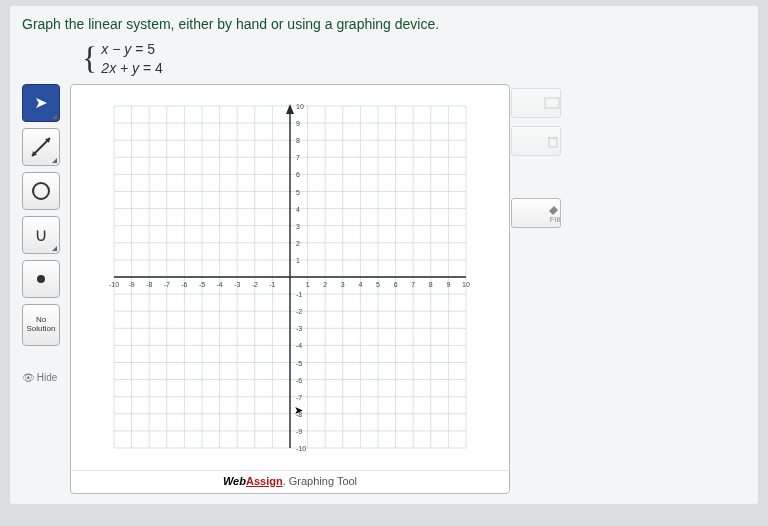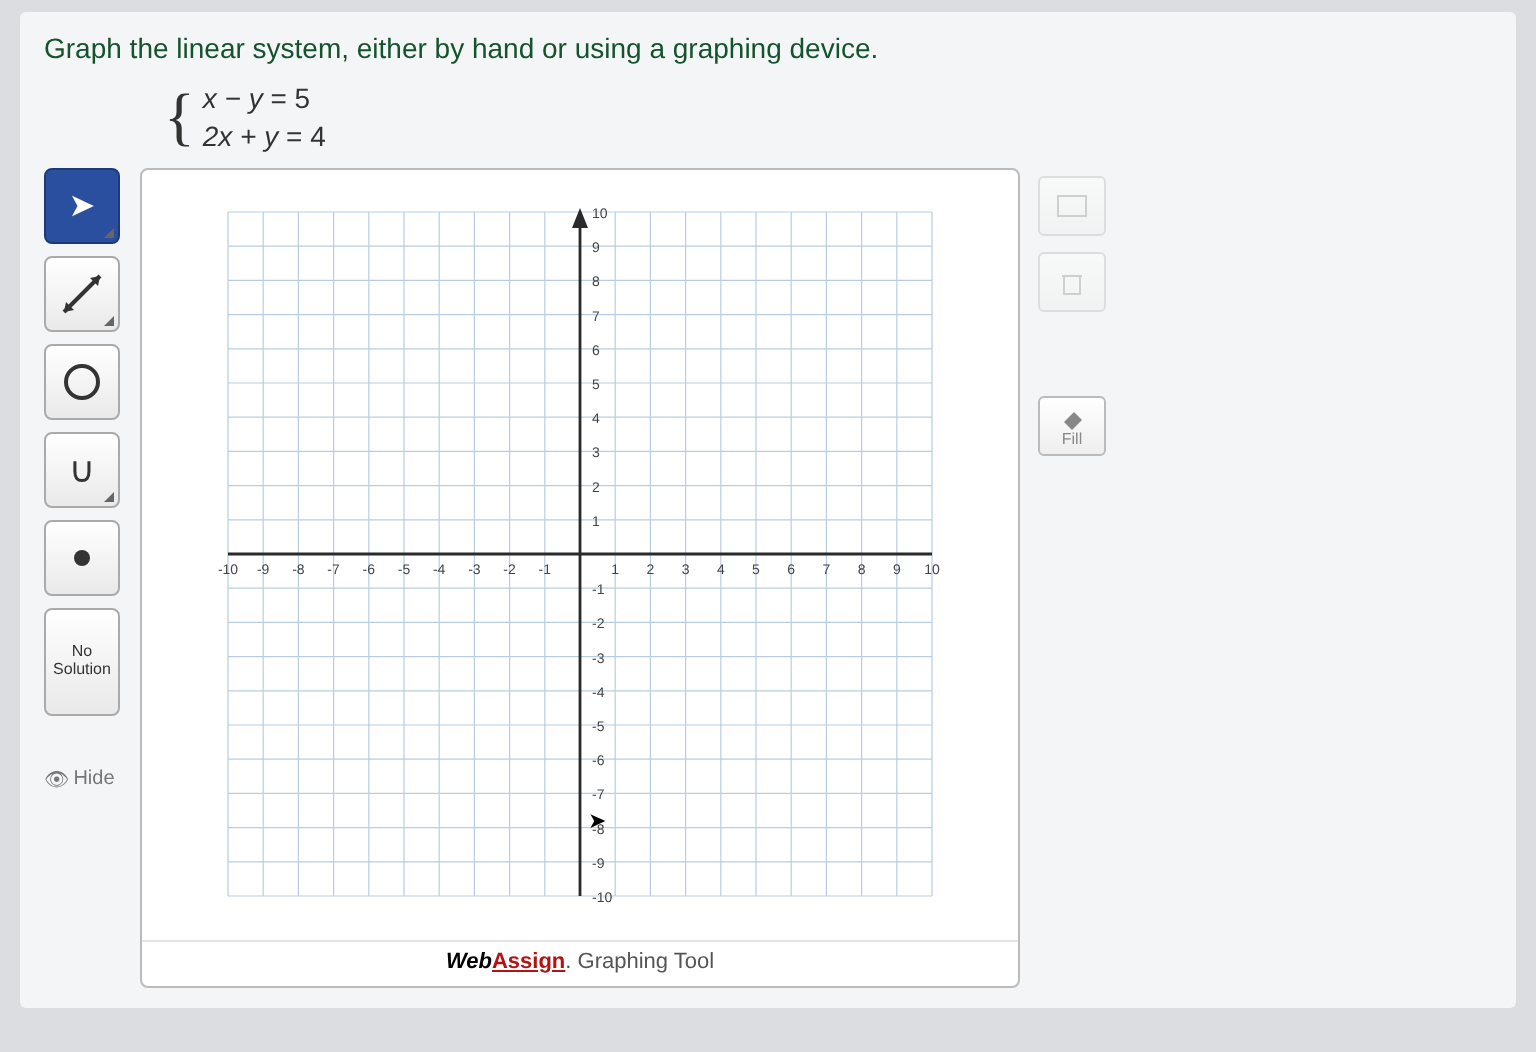--- a/index.html
+++ b/index.html
@@ -40,21 +40,21 @@
     cursor: pointer;
     position: relative;
   }
   .toolbtn.sel { background: #2a4f9e; border-color:#1c3a78; }
   .toolbtn .tri {
     position:absolute; right:2px; bottom:2px;
     width:0;height:0;border-left:5px solid transparent;
     border-bottom:5px solid #666;
   }
   .nosol {
-    width:38px; height:54px;
+    width:38px; height:42px;
     border:1px solid #aaa; border-radius:4px;
     background: linear-gradient(#fff,#e9e9e9);
     font-size: 8px; text-align:center;
     display:flex;align-items:center;justify-content:center;
     line-height:1.1; cursor:pointer;
   }
   .hidebtn {
     margin-top: 20px;
     font-size: 10px; color:#777;
     display:flex; align-items:center; gap:2px; cursor:pointer;
@@ -74,24 +74,24 @@
     font-size: 11px; text-align:center; padding: 4px 0 6px 0; color:#555;
     border-top: 1px solid #e3e3e3;
   }
   .footer b { color:#000;font-style:italic;}
   .footer .assign { color:#b01414; font-weight:bold;text-decoration:underline;}
   .actioncol {
     width: 40px; display:flex; flex-direction:column; gap:8px;
     align-items:center; padding-top:4px;
   }
   .actbtn {
-    width:34px; height:30px;
+    width:50px; height:30px;
     border:1px solid #bbb; border-radius:3px;
     background: linear-gradient(#fff,#eee);
-    display:flex; flex-direction:column; align-items:center; justify-content:center;
+    display:flex; flex-direction:column; align-items:flex-end; justify-content:center;
     font-size:8px; color:#888; cursor:pointer; padding-top:1px;
   }
   .rightcol { flex:1; display:flex; flex-direction:column; gap:4px;}
   .panel {
     background:#ececec;
     border:1px solid #c7c7c7;
     border-radius:3px;
     padding: 8px 10px;
     font-size: 12px;
     color:#444;

